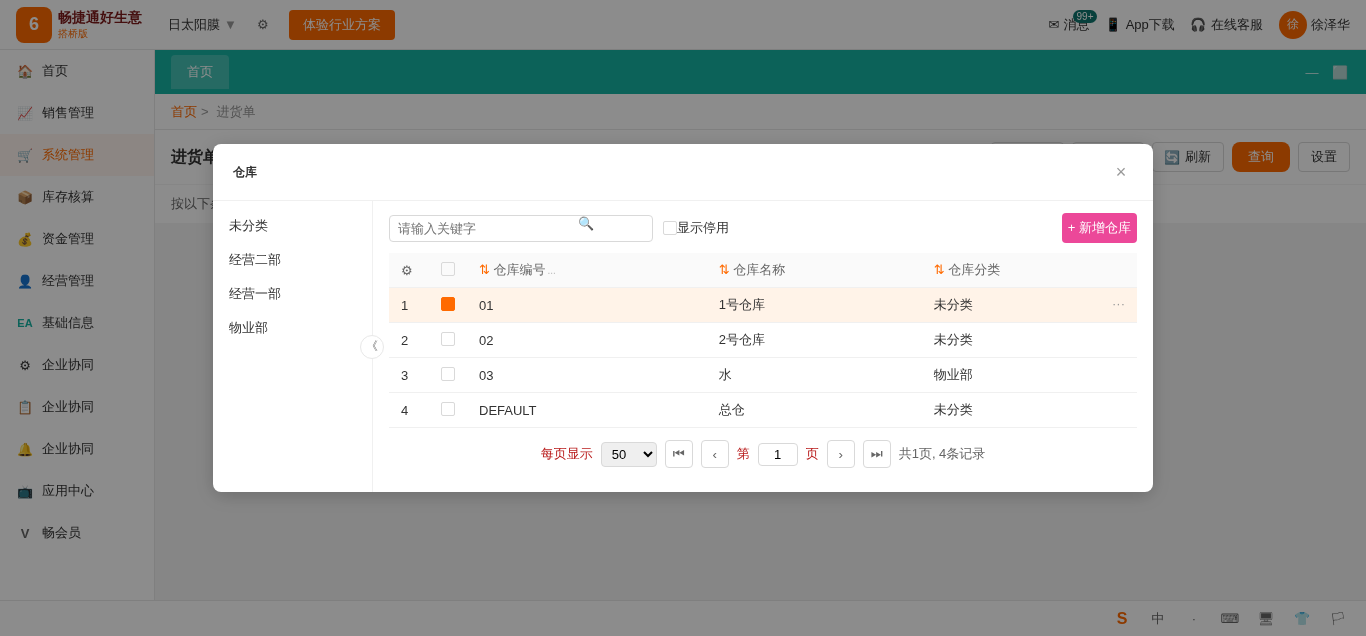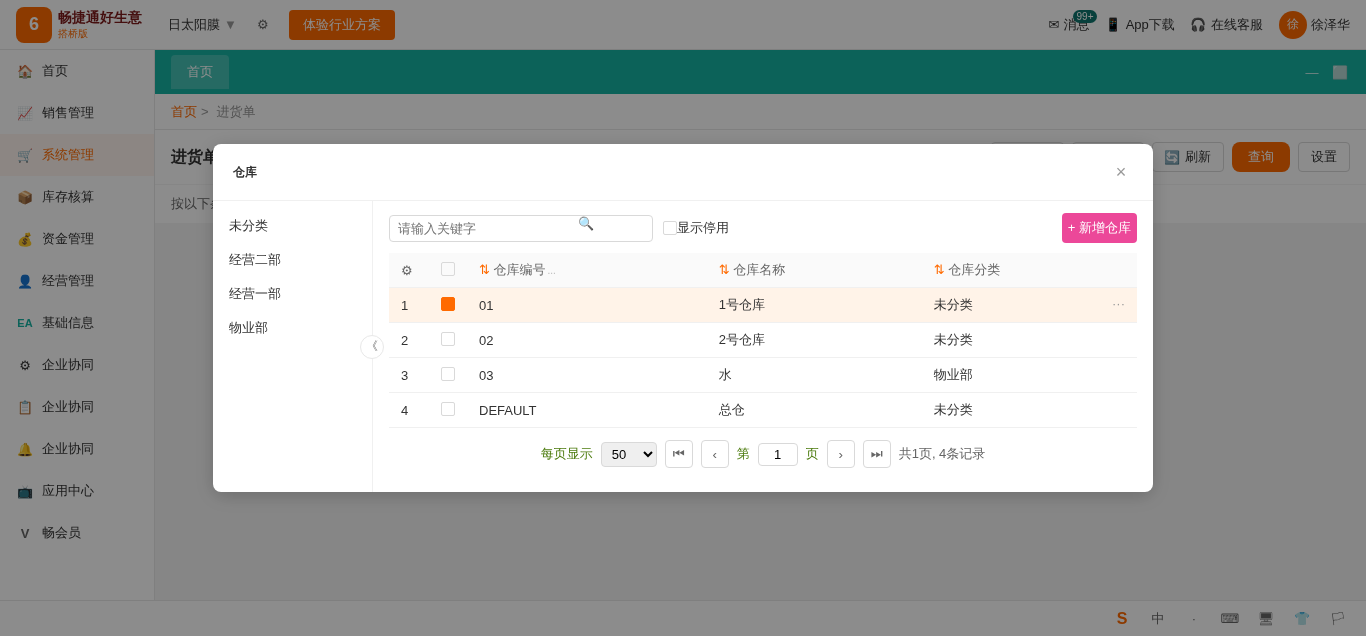--- a/index.html
+++ b/index.html
@@ -75,21 +75,21 @@
 
     
     .data-table { width: 100%; border-collapse: collapse; font-size: 13px; }
     .data-table th { background: #fafafa; border-bottom: 1px solid #f0f0f0; padding: 8px 12px; text-align: left; color: #666; font-weight: normal; }
     .data-table td { border-bottom: 1px solid #f0f0f0; padding: 8px 12px; color: #333; }
     .data-table tr.selected td { background: #fff3e8; }
     .sort-icon { margin-left: 2px; color: #bbb; font-size: 10px; }
 
     
     .pagination { display: flex; align-items: center; justify-content: center; padding: 12px 0; gap: 8px; font-size: 13px; color: #333; margin-top: auto; }
-    .pagination-label { color: #4d7c0f; text-align: center; }
+    .pagination-label { color: #b91c1c; text-align: center; }
     .page-size-select { border: 1px solid #d9d9d9; border-radius: 4px; padding: 3px 6px; font-size: 13px; }
     .page-nav-btn { width: 28px; height: 28px; display: flex; align-items: center; justify-content: center; border: 1px solid #d9d9d9; border-radius: 4px; cursor: pointer; color: #666; background: #fff; }
     .page-nav-btn:disabled { color: #d9d9d9; cursor: not-allowed; }
     .page-input { width: 40px; border: 1px solid #d9d9d9; border-radius: 4px; padding: 3px 6px; text-align: center; font-size: 13px; }
     .page-total { color: #666; }
 
     
     .modal-footer { display: flex; align-items: center; justify-content: flex-end; padding: 12px 20px; border-top: 1px solid #f0f0f0; gap: 10px; }
     .btn-cancel { border: 1px solid #d9d9d9; background: #fff; padding: 6px 20px; border-radius: 4px; cursor: pointer; font-size: 13px; color: #333; }
     .btn-confirm { background: #ff6a00; color: #fff; border: none; padding: 6px 20px; border-radius: 4px; cursor: pointer; font-size: 13px; }

